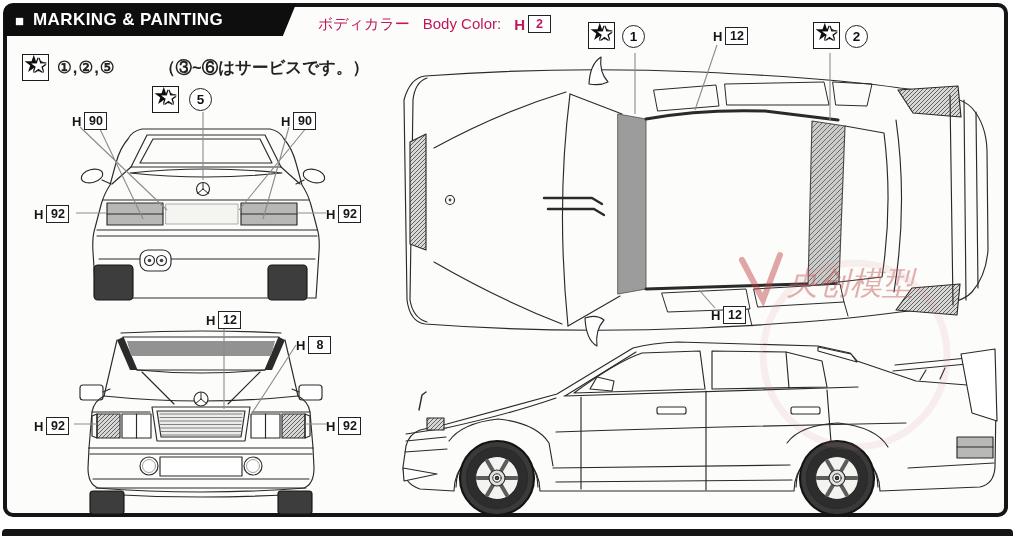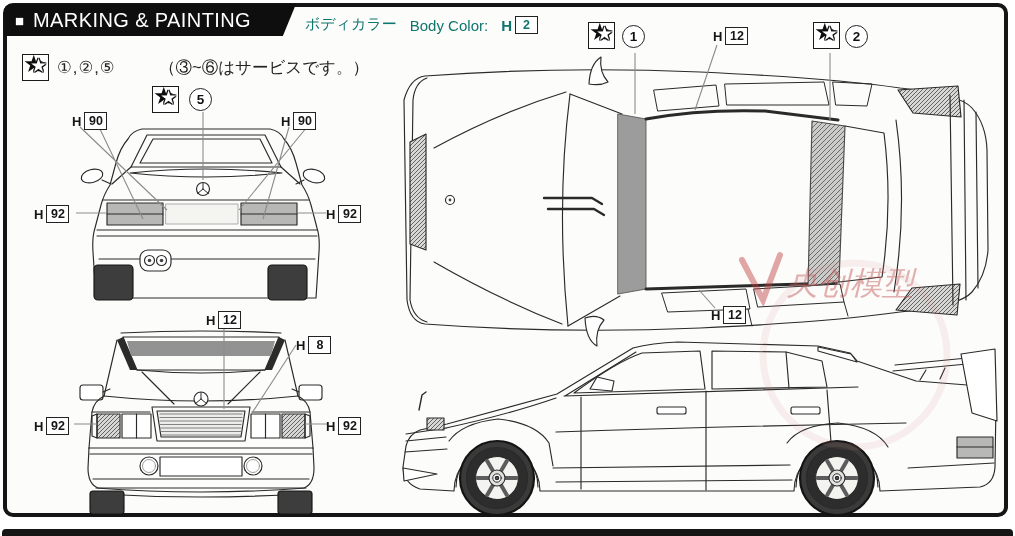--- a/index.html
+++ b/index.html
@@ -7,25 +7,25 @@
          font-family:"Liberation Sans",sans-serif;}
   .frame{position:absolute;left:3px;top:3px;width:1005px;height:514px;box-sizing:border-box;
          border:4px solid #151515;border-radius:10px;background:#fcfcfa;}
   .nextpanel{position:absolute;left:2px;top:529px;width:1011px;height:7px;background:#151515;
          border-radius:4px 4px 0 0;}
   .overlay{position:absolute;left:0;top:0;z-index:2;}
   .hdr{position:absolute;left:4px;top:4px;width:292px;height:32px;background:#0e0e0e;z-index:4;
        clip-path:polygon(0 0,100% 0,95.5% 100%,0 100%);border-top-left-radius:8px;
        display:flex;align-items:center;gap:9px;padding-left:11px;box-sizing:border-box;color:#fff;}
   .hdr .sq{font-size:15px;line-height:1;}
-  .hdr .t{font-weight:400;font-size:20px;letter-spacing:.4px;white-space:nowrap;}
-  .bc{position:absolute;left:305px;top:15px;z-index:4;display:flex;align-items:flex-end;gap:13px;
-      font-size:15px;color:#0f766e;}
+  .hdr .t{font-weight:700;font-size:17px;letter-spacing:.4px;white-space:nowrap;}
+  .bc{position:absolute;left:318px;top:15px;z-index:4;display:flex;align-items:flex-start;gap:13px;
+      font-size:15px;color:#be185d;}
   .bc .code{display:flex;align-items:center;gap:3px;font-weight:bold;}
-  .legendrow{position:absolute;z-index:3;font-size:16.5px;color:#222;white-space:nowrap;}
+  .legendrow{position:absolute;z-index:3;font-size:16.5px;color:#222;white-space:nowrap;font-weight:bold;}
   .plabel{position:absolute;display:flex;align-items:center;gap:3px;z-index:3;
           font-weight:bold;font-size:13px;color:#161616;white-space:nowrap;}
   .pbox{display:inline-block;min-width:15px;padding:0 3px;height:16px;line-height:16px;
         text-align:center;border:1.4px solid #222;background:#fff;font-size:12.5px;}
   .circ{position:absolute;z-index:3;display:flex;width:23px;height:23px;box-sizing:border-box;
         border:1.5px solid #222;border-radius:50%;align-items:center;justify-content:center;
         font-weight:bold;font-size:13.5px;background:#fff;color:#111;}
   .starbox{position:absolute;z-index:3;width:27px;height:27px;box-sizing:border-box;
            border:1.6px solid #1a1a1a;background:#fff;}
   .starbox .s1{position:absolute;left:0px;top:-5px;font-size:24px;color:#0d0d0d;line-height:1.2;}

